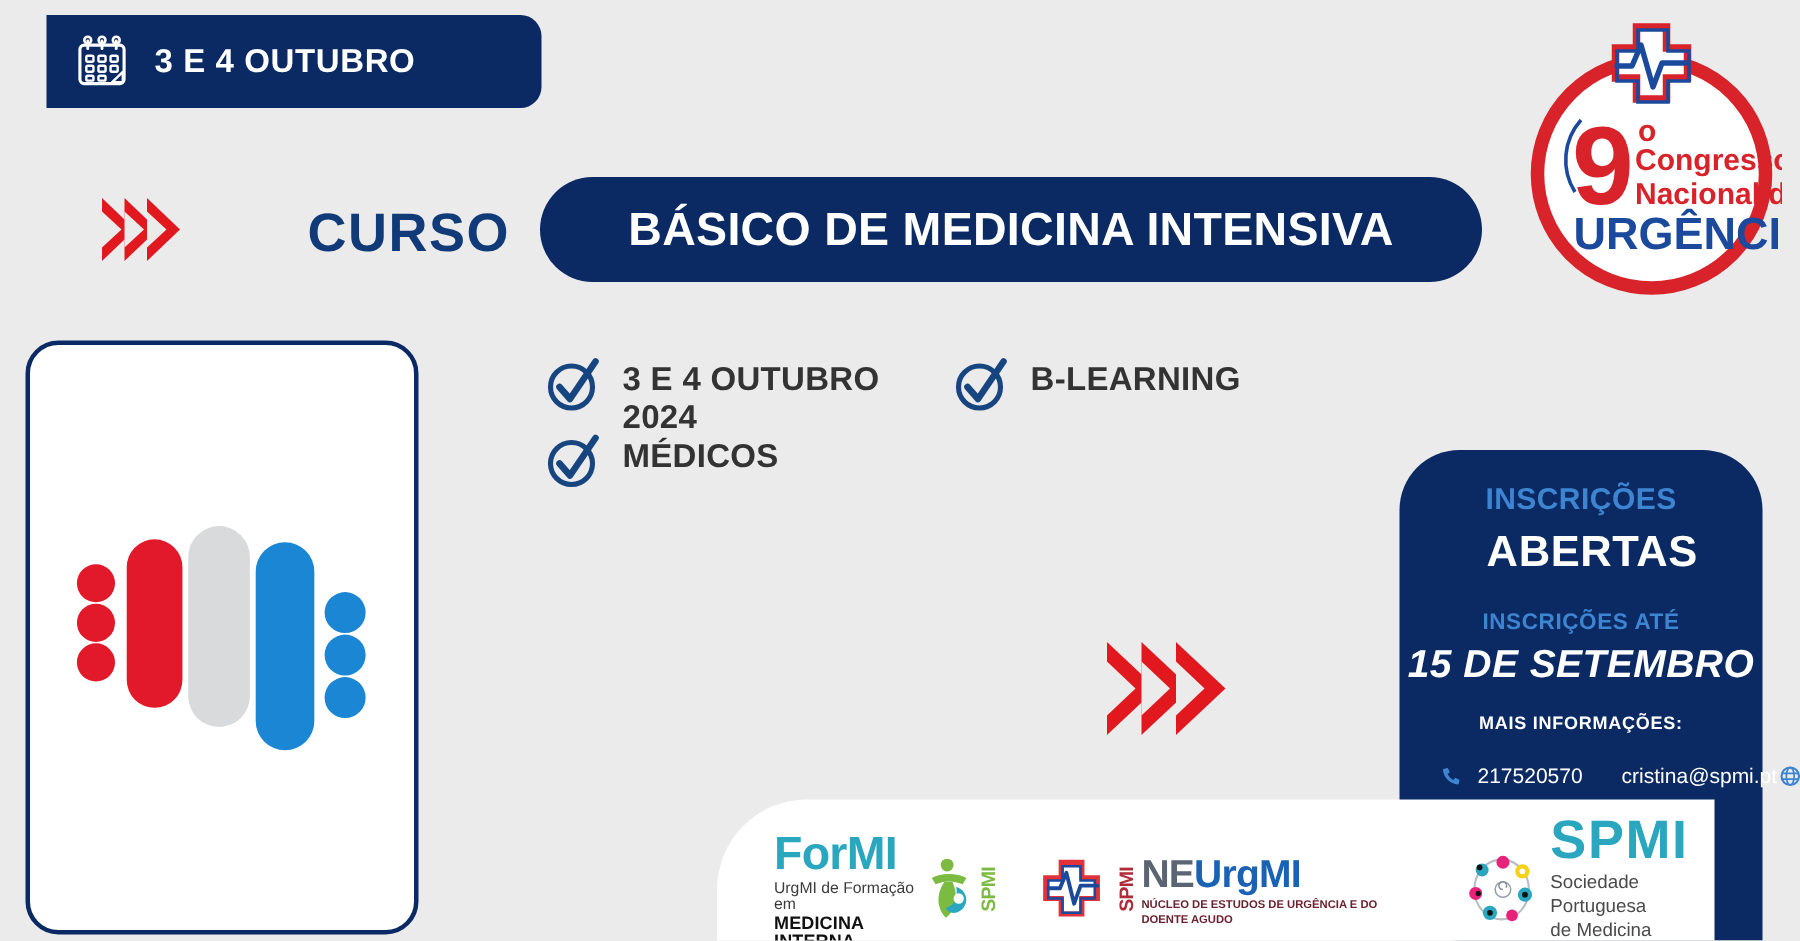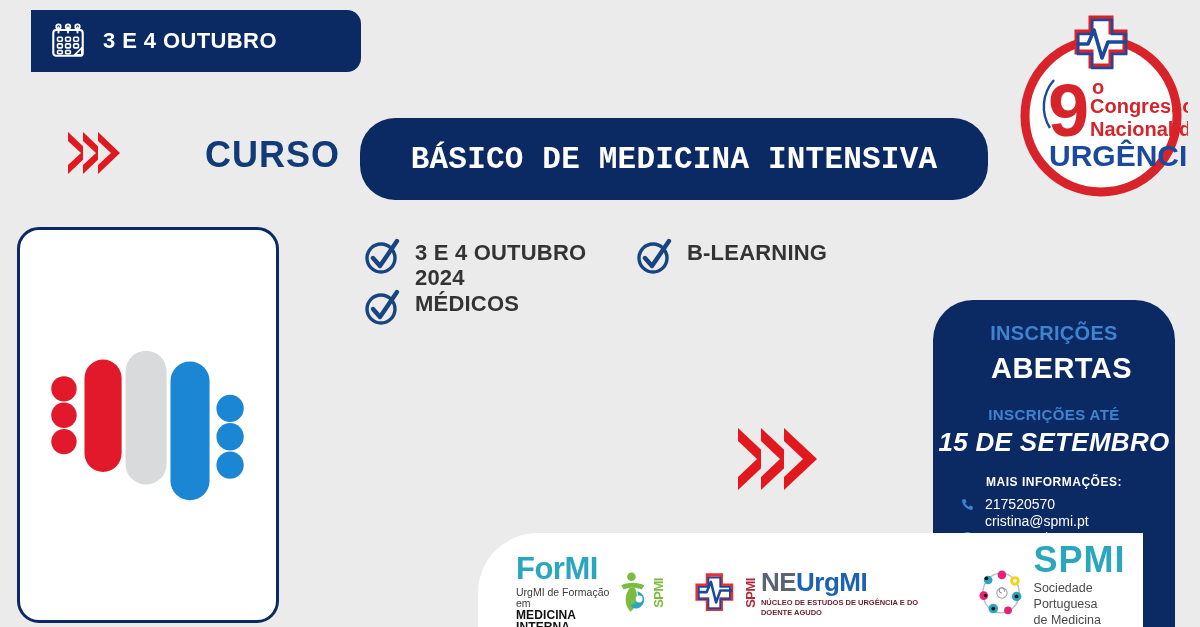--- a/index.html
+++ b/index.html
@@ -51,24 +51,24 @@
   
   .curso-word {
     position:absolute; left:205px; top:134px;
     color:#103a78; font-size:36px; font-weight:bold;
     letter-spacing:1px;
   }
 
   
   .title-pill {
     position:absolute; left:360px; top:118px;
-    width:628px; height:82px;
+    width:628px; height:70px;
     background:#0b2a63;
     border-radius:35px;
-    display:flex; align-items:center; justify-content:center;font-family:Liberation Mono, monospace;
+    display:flex; align-items:center; justify-content:center;
   }
   .title-pill-text {
     color:#ffffff; font-size:31px; font-weight:bold;
     letter-spacing:.2px; white-space:nowrap;
   }
 
   
   .congress-logo {
     position:absolute; right:12px; top:8px;
     width:174px; height:192px;
@@ -136,23 +136,23 @@
   }
   .reg-deadline {
     color:#ffffff; font-size:26px; font-weight:bold;
     letter-spacing:.3px; margin-top:4px;font-style:italic;
   }
   .reg-more {
     color:#ffffff; font-size:12px; font-weight:bold;
     letter-spacing:.5px; margin-top:17px;
   }
   .contacts {
-    margin-top:7px; padding-left:27px;
+    margin-top:20px; padding-left:27px;
     text-align:left;
-    display:flex; flex-direction:column; gap:1px;
+    display:flex; flex-direction:row; gap:1px;
   }
   .contact-row { display:flex; align-items:center; gap:10px; }
   .contact-ico { width:15px; height:15px; flex:none; }
   .contact-ico-spacer { width:15px; flex:none; }
   .contact-text { color:#ffffff; font-size:14px; }
 
   
   .logo-bar {
     position:absolute; left:478px; top:533px;
     width:665px; height:120px;

